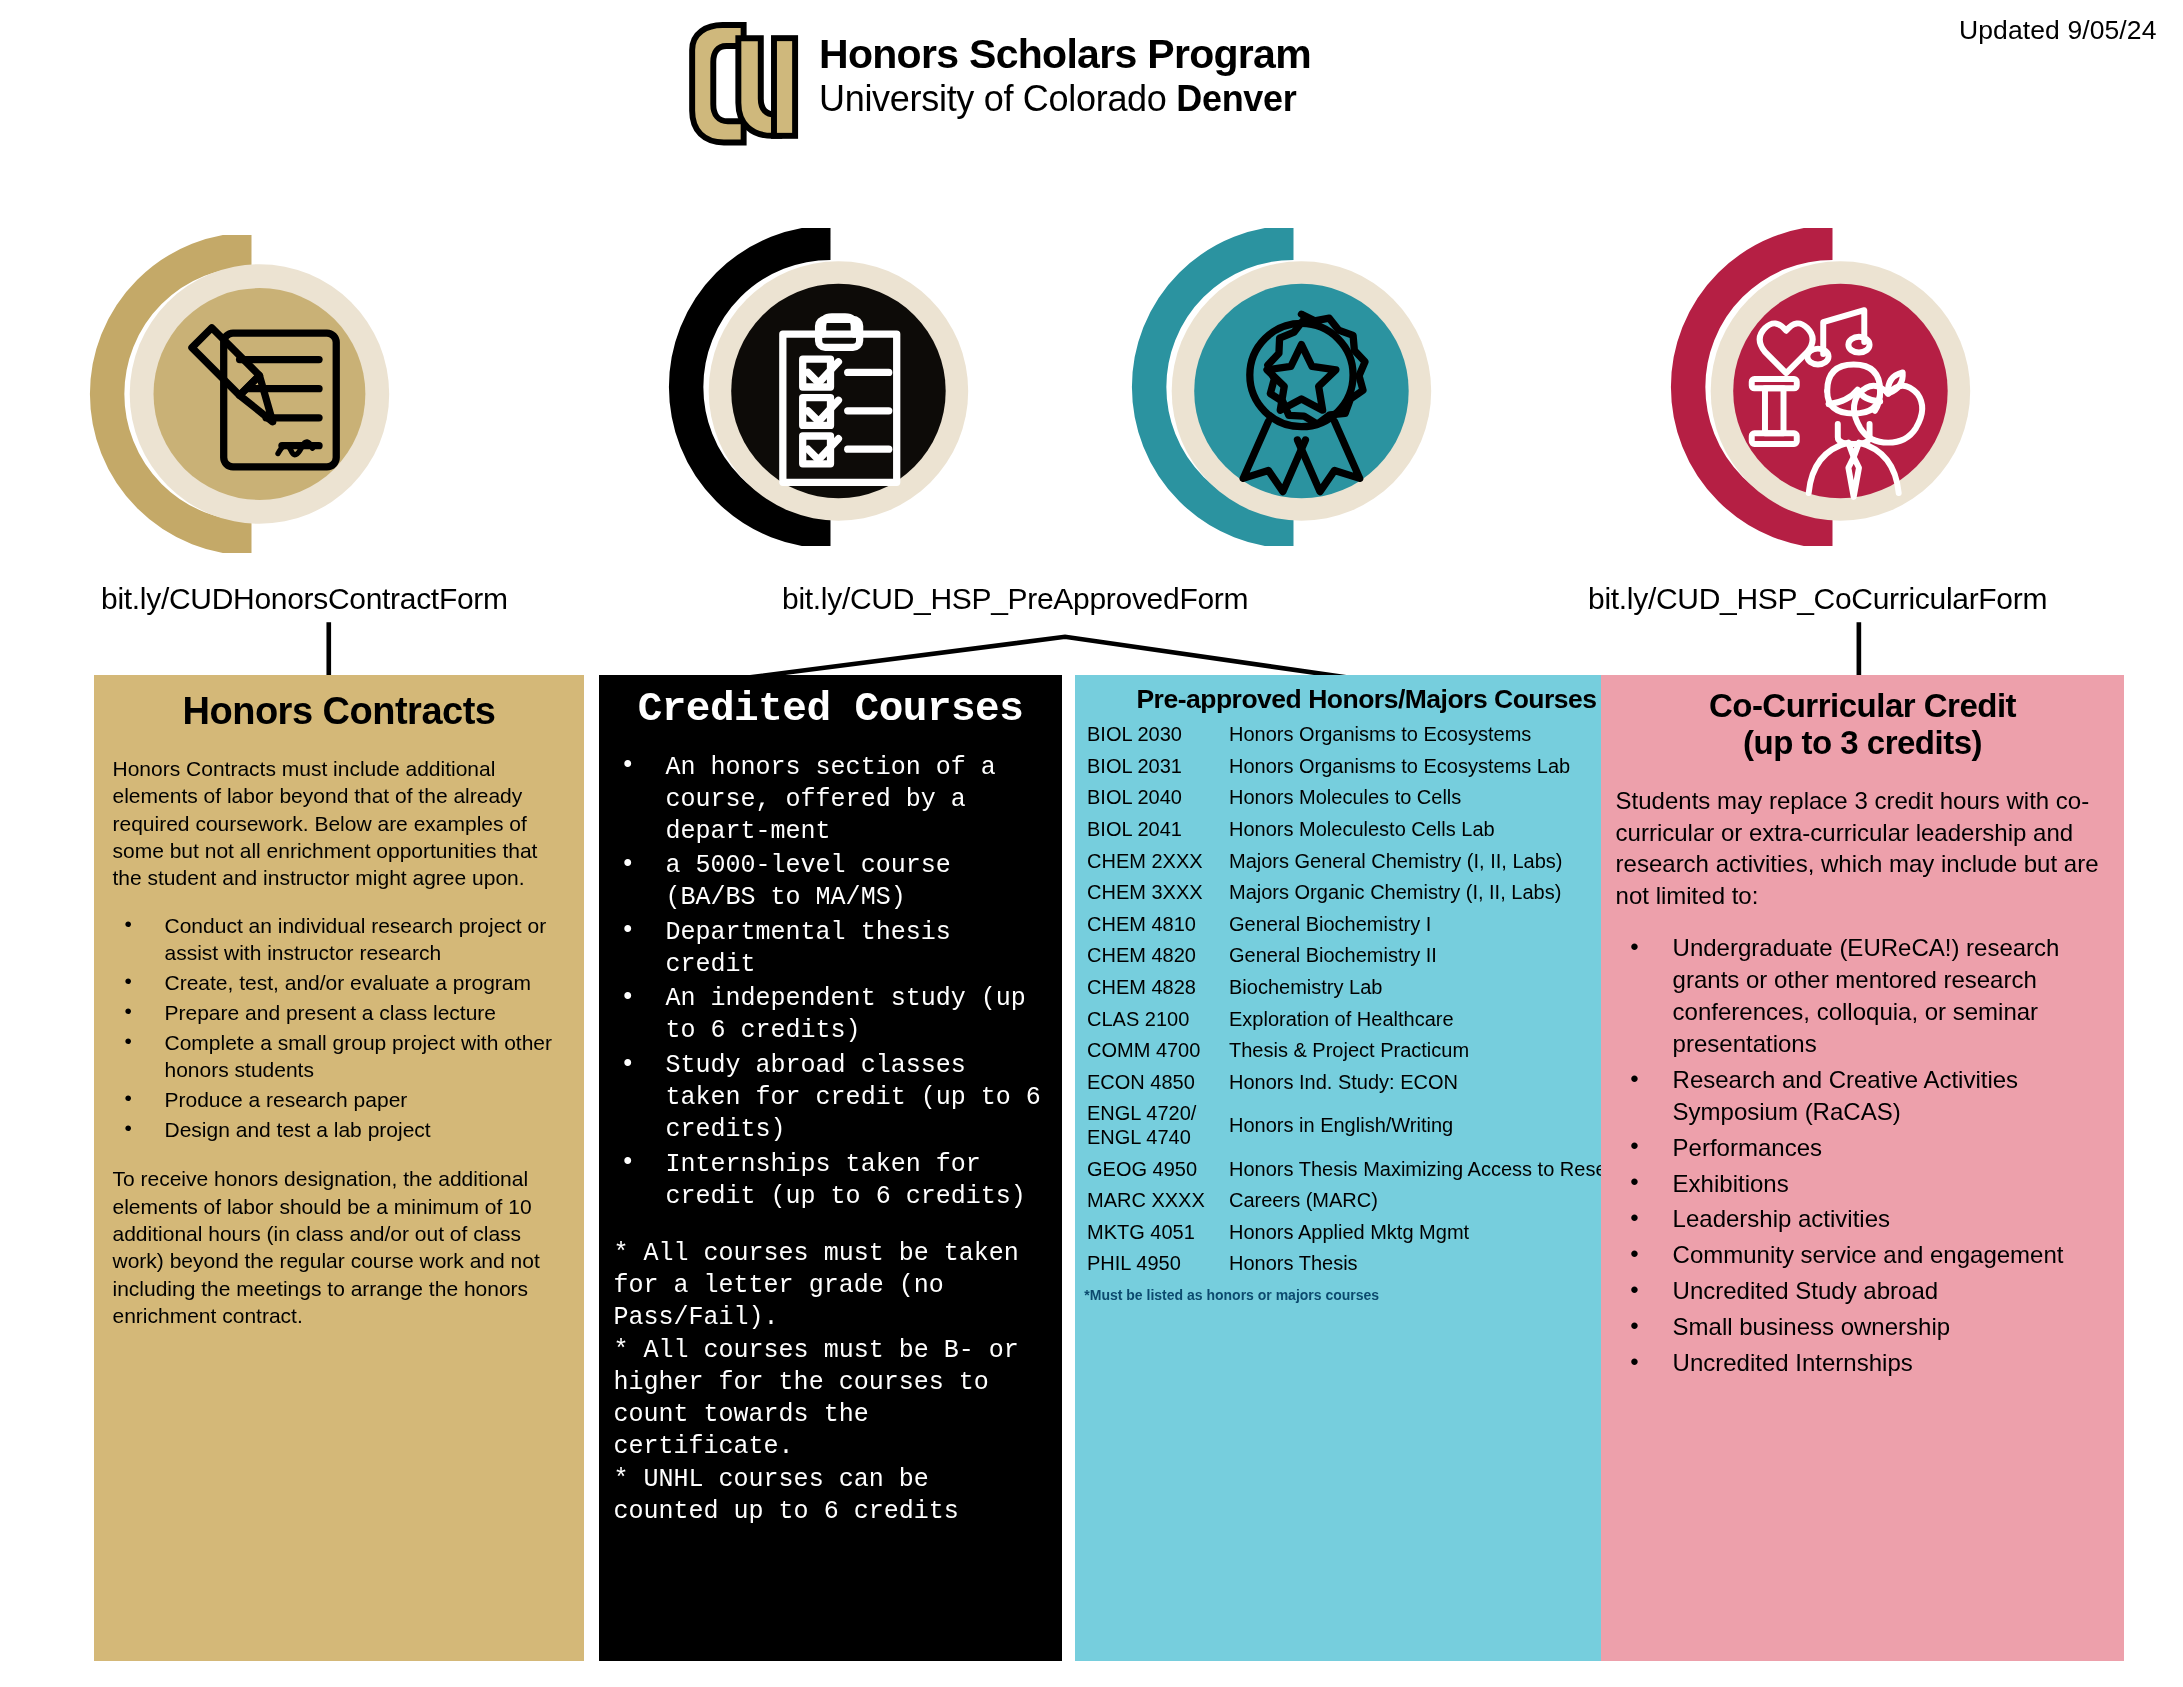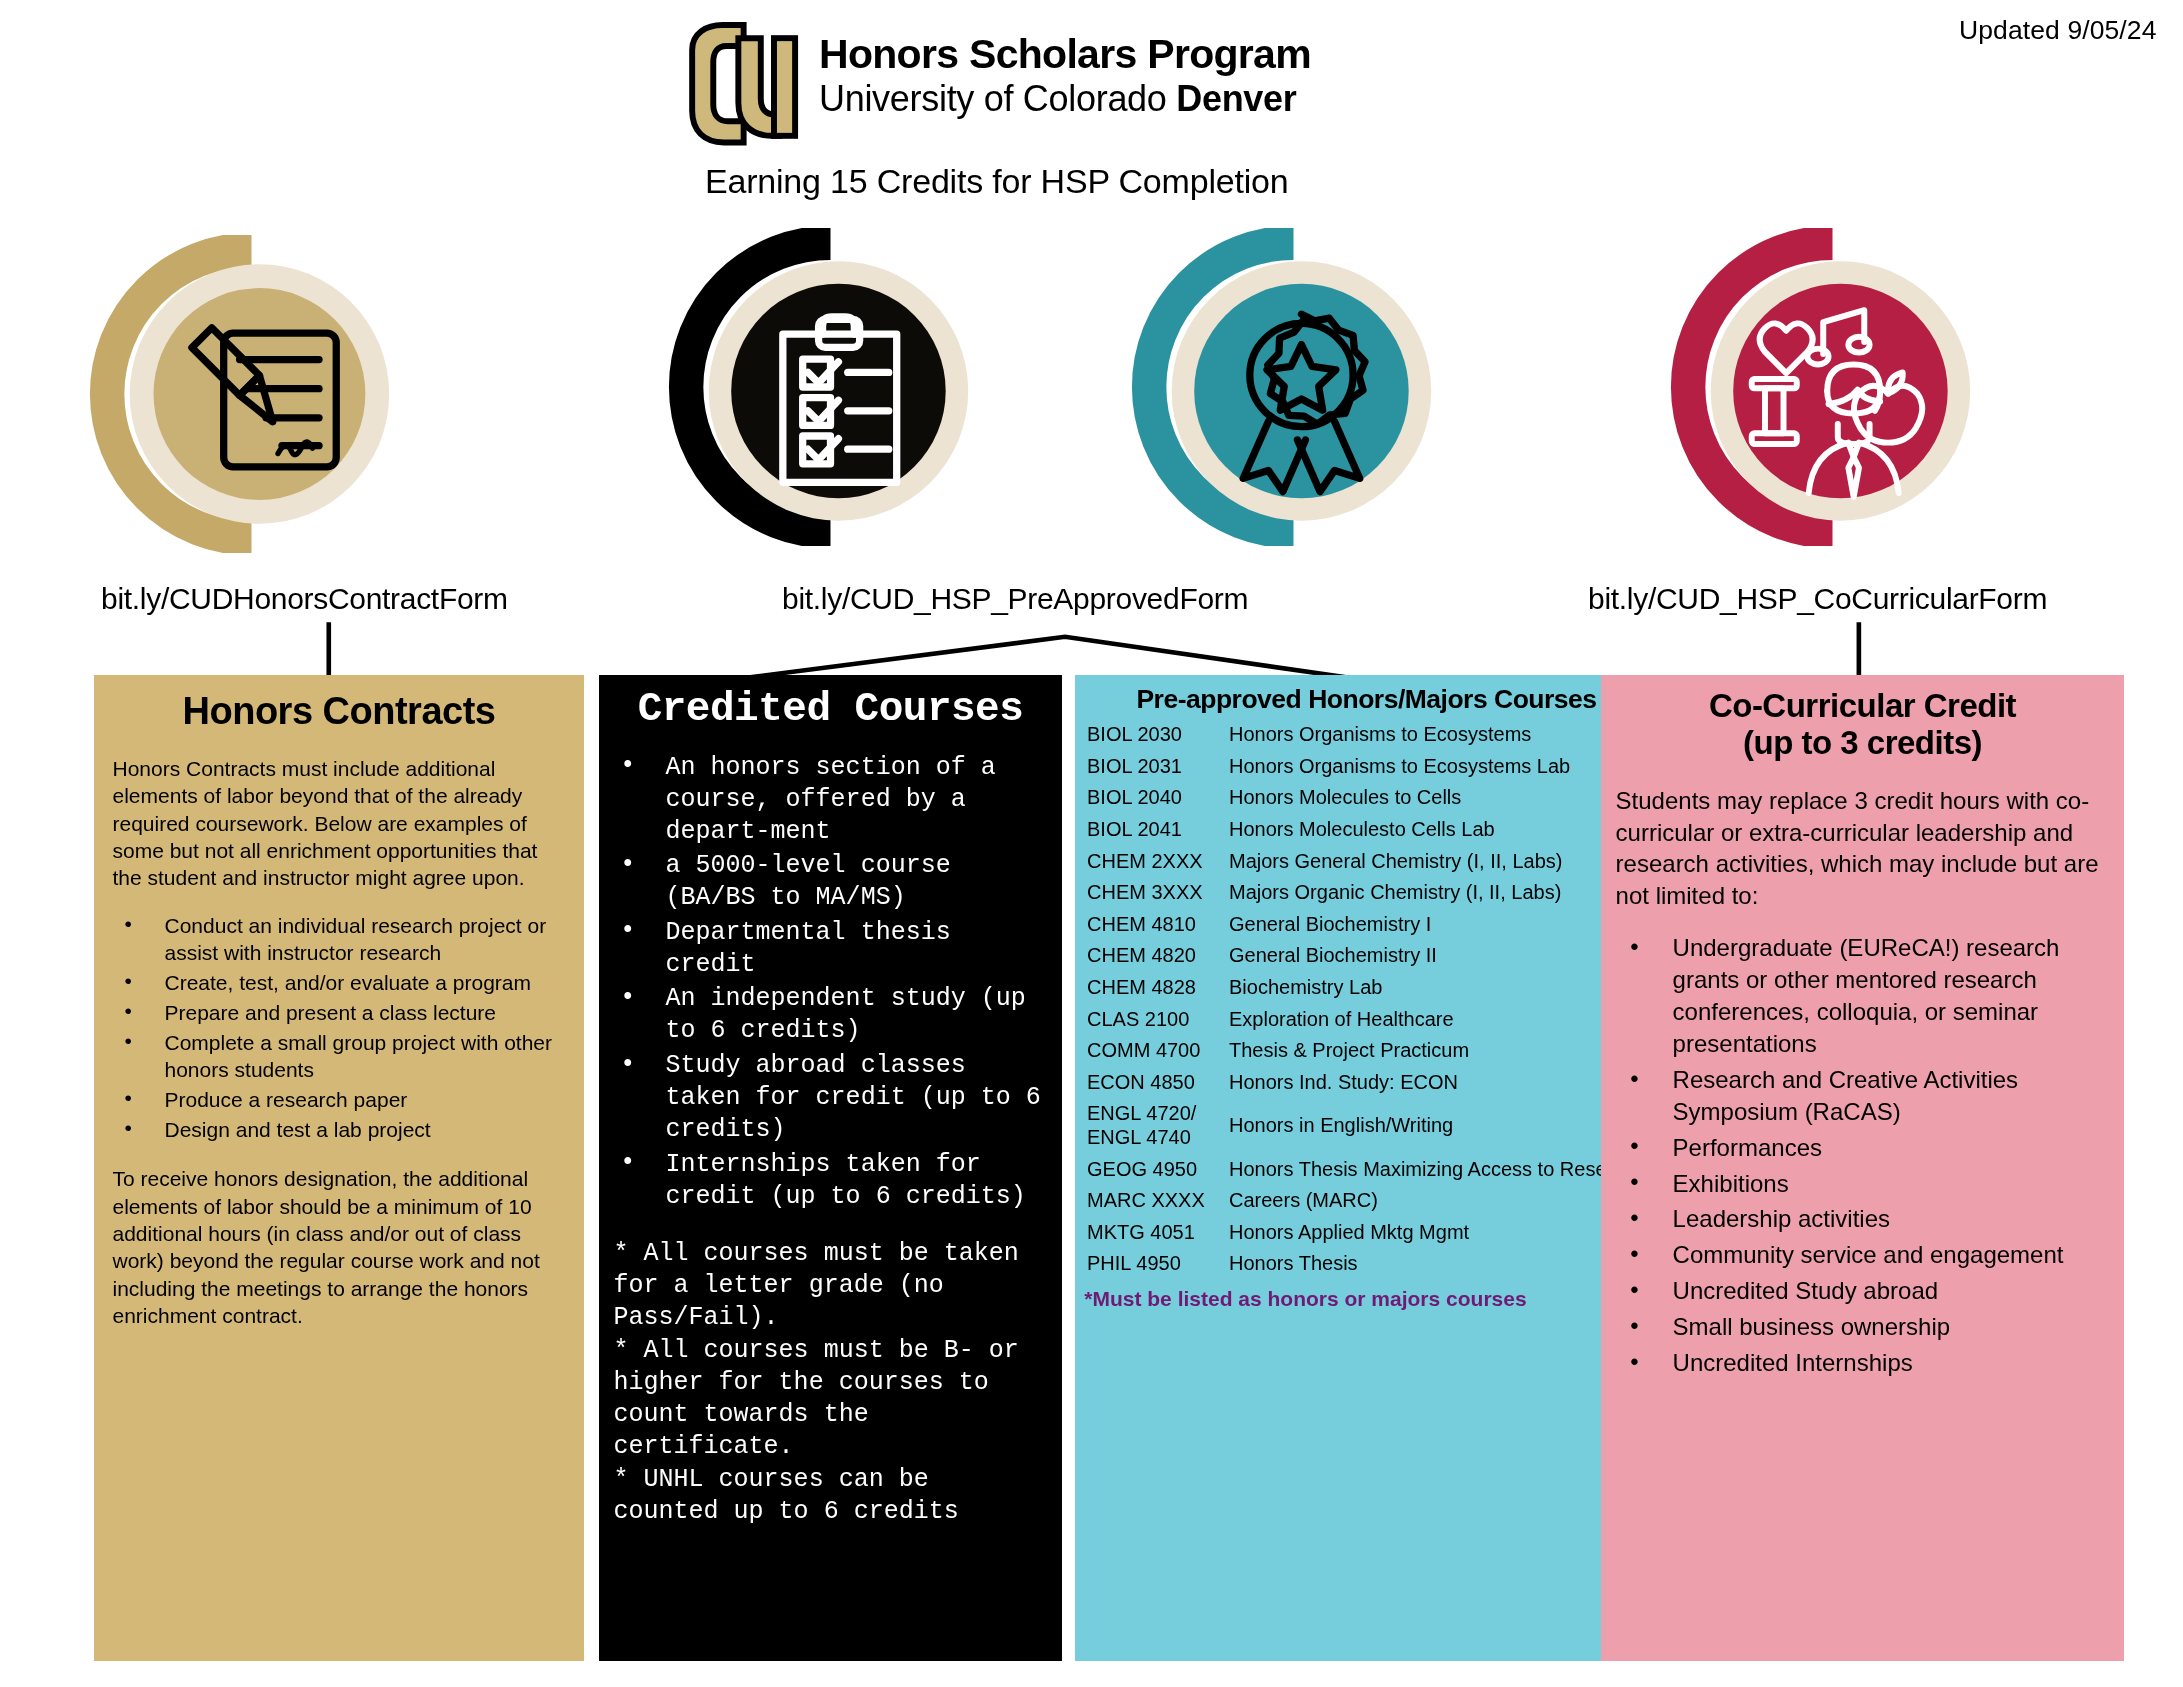--- a/index.html
+++ b/index.html
@@ -101,21 +101,21 @@
     width: 100%; padding: 0 9.3px 0 12px; margin-top: 4px;
     border-collapse: collapse;
   }
   .course-table table { width: 100%; border-collapse: collapse; }
   .course-table td {
     font-size: 20px; color: #000; vertical-align: middle;
     padding: 4px 0; line-height: 1.18;
   }
   .course-table td.code { width: 142px; white-space: pre-line; padding-right: 9px; }
   .table-footnote {
-    font-size: 21px; font-weight: bold; color: #701a75;
+    font-size: 14px; font-weight: bold; color: #0c4a6e;
     padding: 6.6px 0 0 9.3px;
   }
 </style>
 </head>
 <body>
 
 <div id="page">
 
   <div class="updated">Updated 9/05/24</div>
 
@@ -128,21 +128,20 @@
             <path d="M96 26 L130 26 L130 118 C130 134, 138 142, 152 142 L158 142 L158 174 L148 174 C116 174, 96 156, 96 124 Z"></path>
             <rect x="150" y="26" width="32" height="148"></rect>
           </g>
         </svg>
       </div>
       <div class="brandtext">
         <div class="brand-line1">Honors Scholars Program</div>
         <div class="brand-line2"><span>University of Colorado </span><b>Denver</b></div>
       </div>
     </div>
-    <div class="subtitle">Earning 15 Credits for HSP Completion</div>
   </div>
 
   <div class="circles">
 
     <div class="circ-wrap" style="left:86px; top:0;">
       <svg viewBox="0 0 500 480">
         <path d="M250 22 A218 218 0 1 0 250 458" fill="none" stroke="#c4a968" stroke-width="52"></path>
         <circle cx="262" cy="240" r="196" fill="#ece3d2"></circle>
         <circle cx="262" cy="240" r="160" fill="#c9b176"></circle>
         <g stroke="#000" stroke-width="11" fill="none" stroke-linejoin="round" stroke-linecap="round">

